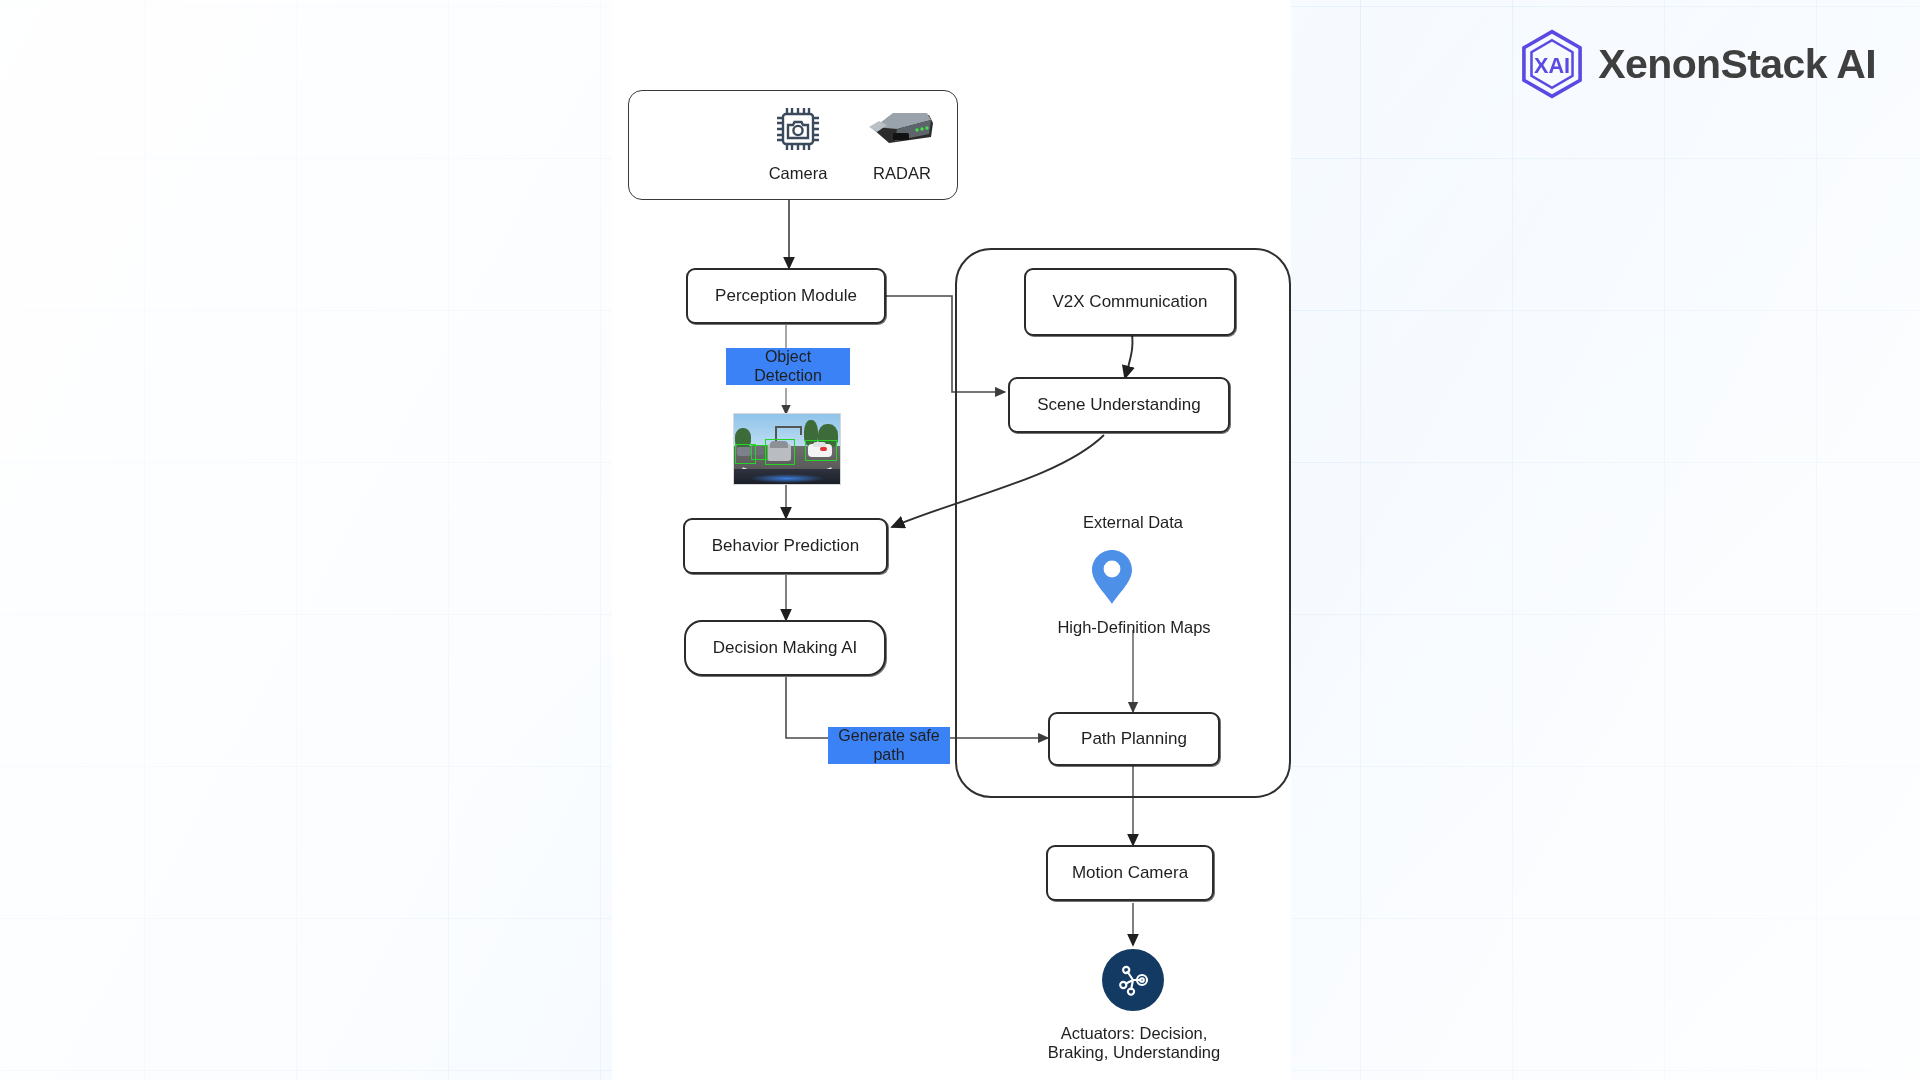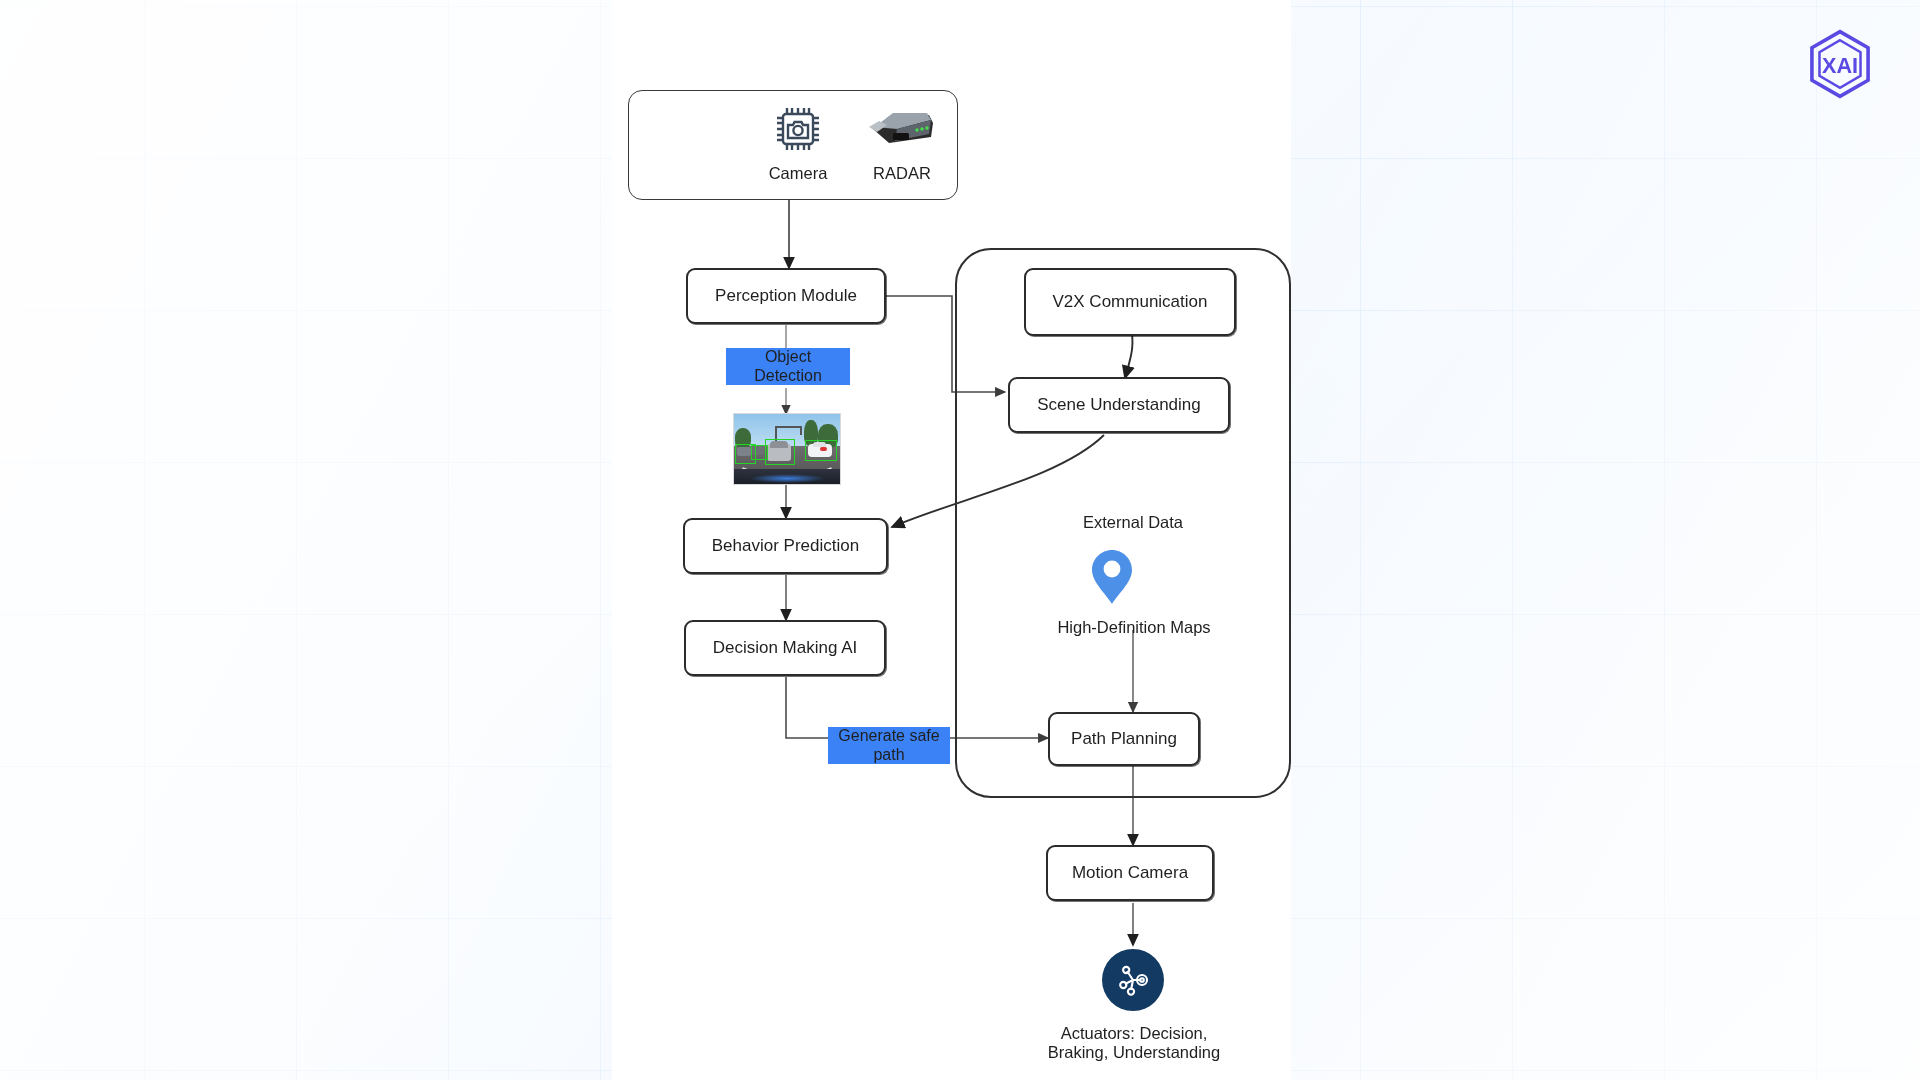--- a/index.html
+++ b/index.html
@@ -120,20 +120,21 @@
 <div id="bg-sheen"></div>
 
 <div id="canvas"></div>
 
 <div id="logo">
   <svg class="mark" viewBox="0 0 100 100">
     <polygon points="50,5 89,27.5 89,72.5 50,95 11,72.5 11,27.5" fill="none" stroke="#5a4ae3" stroke-width="5"></polygon>
     <polygon points="50,17 78.5,33.5 78.5,66.5 50,83 21.5,66.5 21.5,33.5" fill="none" stroke="#5a4ae3" stroke-width="3.5"></polygon>
     <text x="50" y="62" text-anchor="middle" font-family="Liberation Sans, sans-serif" font-size="30" font-weight="bold" fill="#5a4ae3">XAI</text>
   </svg>
+  <div class="wordmark">XenonStack AI</div>
 </div>
 
 <svg class="wires">
   <defs>
     <marker id="ah" markerWidth="9" markerHeight="9" refX="6.2" refY="3.2" orient="auto">
       <path d="M0,0 L7,3.2 L0,6.4 z" fill="#3c3c3c"></path>
     </marker>
     <marker id="ahb" markerWidth="10" markerHeight="10" refX="6.6" refY="3.5" orient="auto">
       <path d="M0,0 L7.6,3.5 L0,7 z" fill="#1f1f1f"></path>
     </marker>
@@ -203,33 +204,33 @@
 <div class="subgraph" style="left:955px;top:248px;width:336px;height:550px;"></div>
 
 <div class="node" style="left:686px;top:268px;width:200px;height:56px;">
   <span>Perception Module</span>
 </div>
 
 <div class="node" style="left:683px;top:518px;width:205px;height:56px;">
   <span>Behavior Prediction</span>
 </div>
 
-<div class="node" style="left:684px;top:620px;width:202px;height:56px;">
+<div class="node" style="left:684px;top:620px;width:202px;height:56px;border-radius:18px;">
   <span>Decision Making AI</span>
 </div>
 
 <div class="node" style="left:1024px;top:268px;width:212px;height:68px;">
   <span>V2X Communication</span>
 </div>
 
 <div class="node" style="left:1008px;top:377px;width:222px;height:56px;">
   <span>Scene Understanding</span>
 </div>
 
-<div class="node" style="left:1048px;top:712px;width:152px;height:54px;">
+<div class="node" style="left:1048px;top:712px;width:172px;height:54px;">
   <span>Path Planning</span>
 </div>
 
 <div class="node" style="left:1046px;top:845px;width:168px;height:56px;">
   <span>Motion Camera</span>
 </div>
 
 <div class="edgelabel" style="left:726px;top:348px;width:120px;">
   <span style="white-space:pre-line">Object
 Detection</span>

